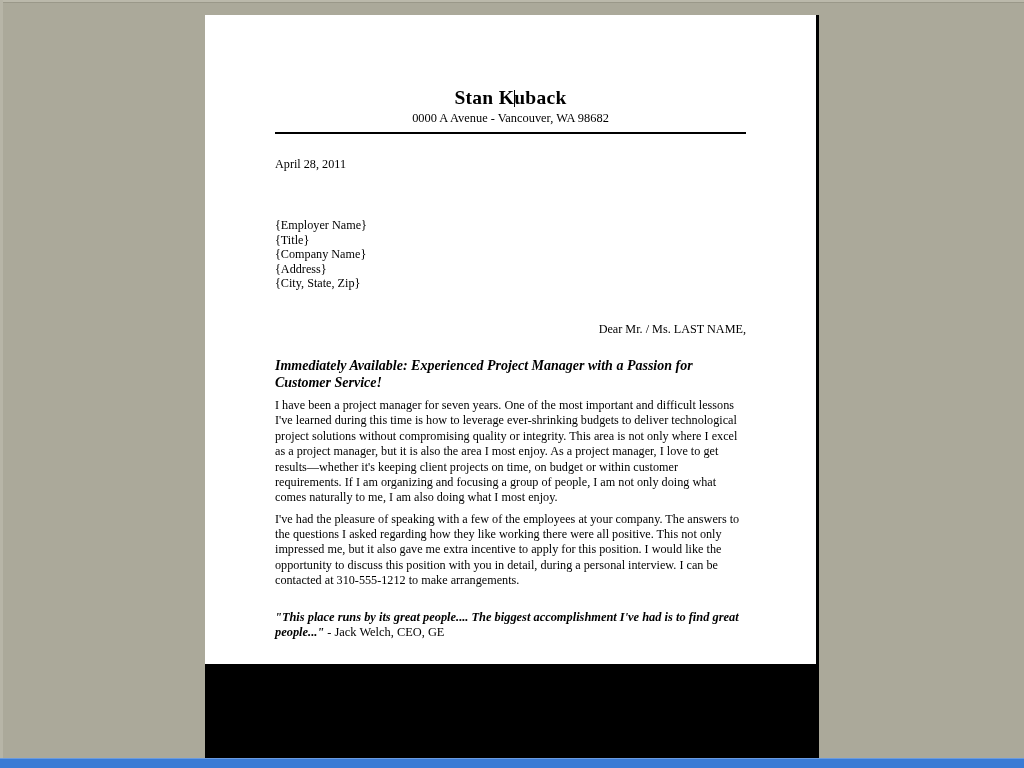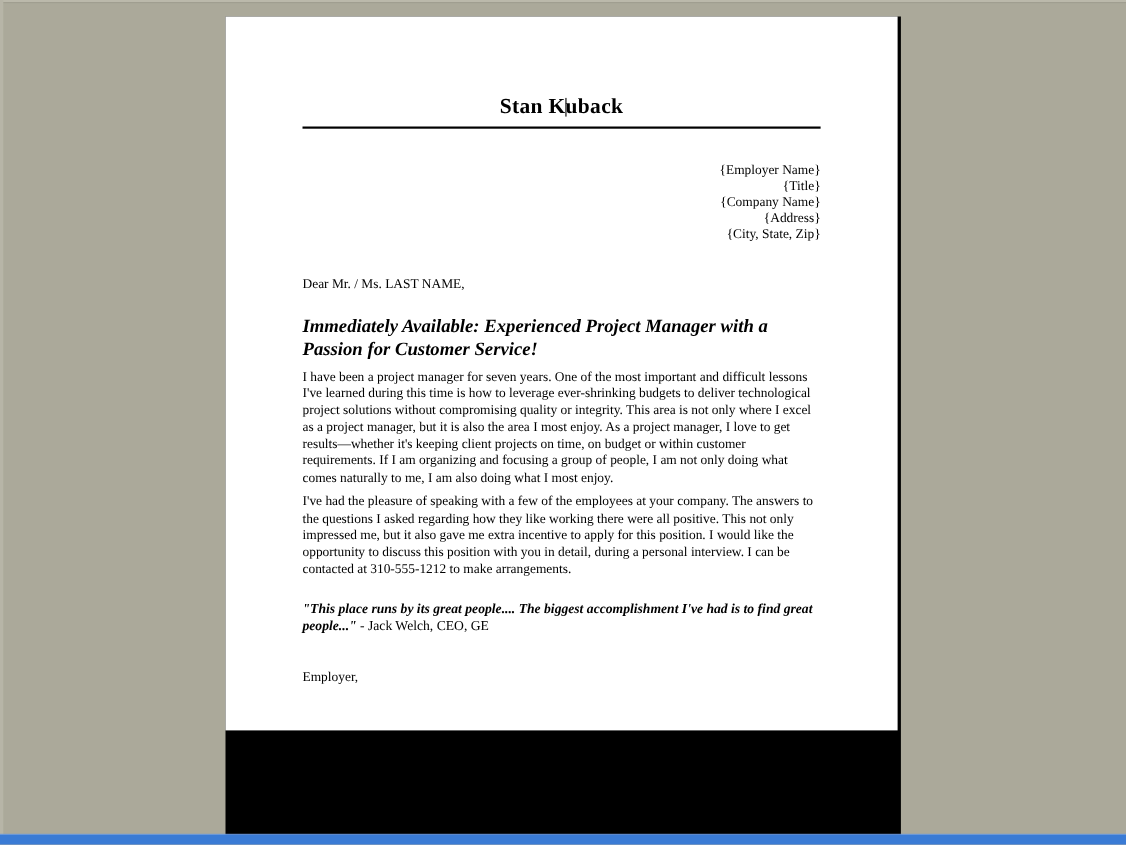--- a/index.html
+++ b/index.html
@@ -94,28 +94,28 @@
   }
 
   
   .doc-body {
     padding: 0 70px 0 70px;
     font-size: 12.2px;
     line-height: 1.26;
     color: #000;
   }
   .date-line { margin-top: 23px; }
-  .recipient-block { margin-top: 30px; text-align: right; }
+  .recipient-block { margin-top: 46px; }
   .recipient-block div { line-height: 1.18; }
-  .salutation { margin-top: 32px; }
+  .salutation { margin-top: 32px; text-align: right; }
   .headline {
     margin-top: 19px;
     font-weight: bold;
     font-style: italic;
-    font-size: 17px;
+    font-size: 14px;
   }
   .para {
     margin-top: 6px;
     text-align: left;
   }
   .quote {
     margin-top: 21px;
     font-size: 12.4px;
   }
   .quote .q-text {
@@ -153,25 +153,27 @@
 <div id="top-highlight"></div>
 <div id="left-highlight"></div>
 
 <div id="page-shadow"></div>
 
 <div id="page">
   <div id="page-inner">
 
     <div class="letterhead">
       <div class="lh-name"><span>Stan K</span><span class="caret"></span><span>uback</span></div>
+      <div class="lh-line">0000 A Avenue - Vancouver, WA 98682</div>
       <hr class="lh-rule">
     </div>
 
     <div class="doc-body">
 
+      <div class="date-line">April 28, 2011</div>
 
       <div class="recipient-block">
         <div>{Employer Name}</div>
         <div>{Title}</div>
         <div>{Company Name}</div>
         <div>{Address}</div>
         <div>{City, State, Zip}</div>
       </div>
 
       <div class="salutation">Dear Mr. / Ms. LAST NAME,</div>

